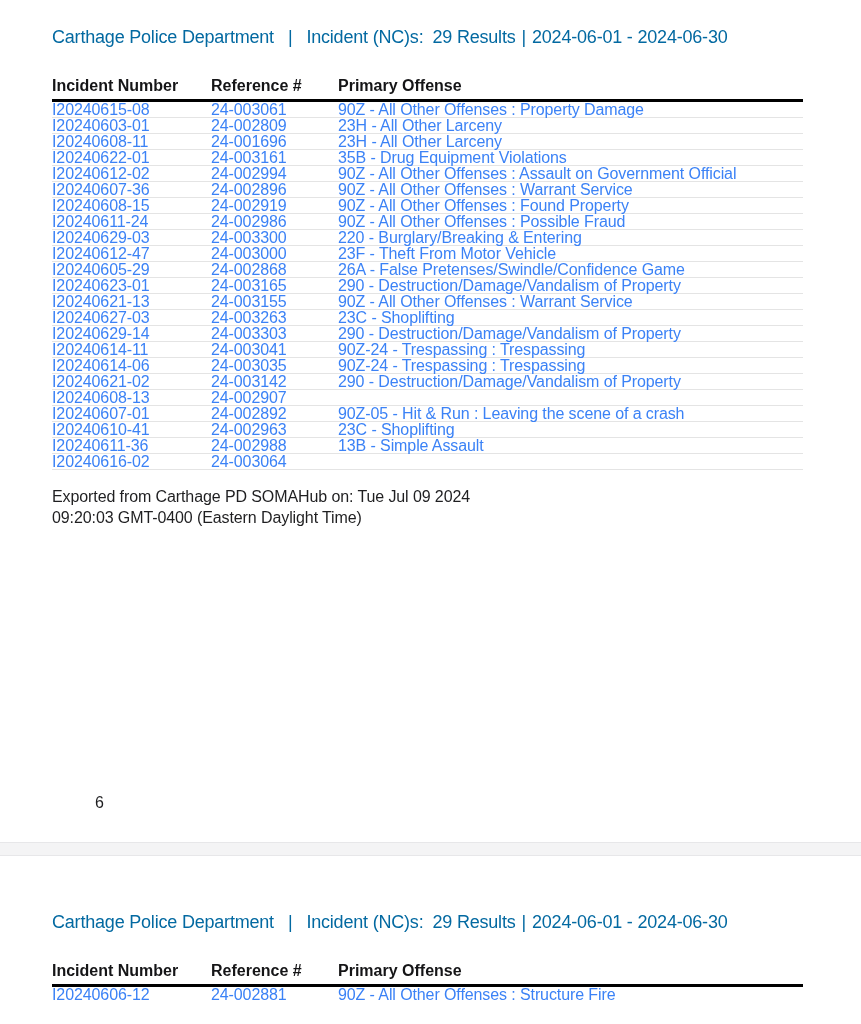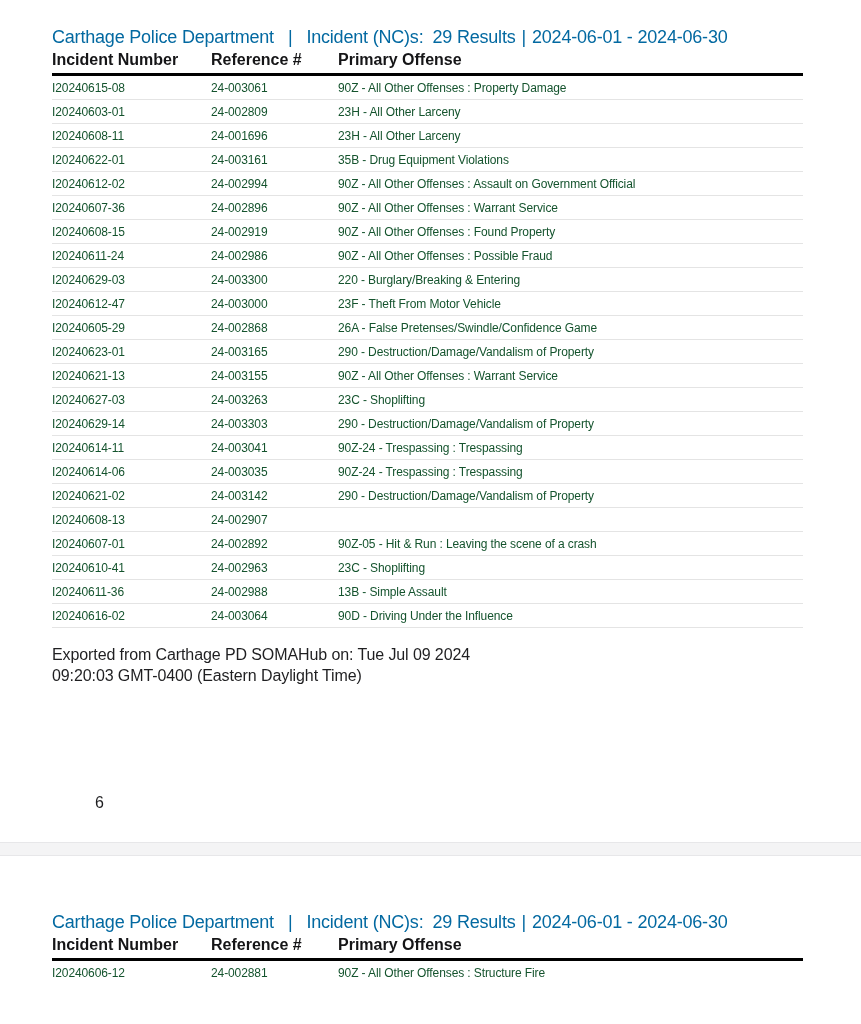--- a/index.html
+++ b/index.html
@@ -30,42 +30,42 @@
     font-size: 18px;
     line-height: 19px;
     letter-spacing: -0.2px;
     white-space: pre;
     color: #0369a1;
   }
   .title-pipe-wide { margin: 0 14px; }
   .title-count { margin-left: 9px; }
   .title-pipe-narrow { margin: 0 6px; }
 
-  .report-table { width: 751px; margin-top: 3px; }
+  .report-table { width: 751px; margin-top: 29px; }
 
   .thead {
     display: grid;
     grid-template-columns: 159px 127px 1fr;
     font-weight: 700;
     font-size: 16px;
     line-height: 19px;
     padding-bottom: 4px;
     border-bottom: 3px solid #000000;
     color: #151517;
   }
 
   .trow {
     display: grid;
     grid-template-columns: 159px 127px 1fr;
-    height: 24px;
+    height: 16px;
     align-items: center;
     border-bottom: 1px solid #e4e4e4;
-    font-size: 12px;
+    font-size: 16px;
     letter-spacing: -0.1px;
-    color: #14532d;
+    color: #3b82f6;
   }
   .sheet-2 .trow { border-bottom: none; }
   .td { white-space: nowrap; overflow: hidden; }
 
   .export-footer {
     margin-top: 17px;
     font-size: 16px;
     line-height: 20.5px;
     letter-spacing: -0.1px;
     color: #1f1f21;
@@ -232,21 +232,20 @@
 
           <div class="trow">
             <span class="td">I20240611-36</span>
             <span class="td">24-002988</span>
             <span class="td">13B - Simple Assault</span>
           </div>
 
           <div class="trow">
             <span class="td">I20240616-02</span>
             <span class="td">24-003064</span>
-            <span class="td">90D - Driving Under the Influence</span>
           </div>
         </div>
     </div>
 
     <div class="export-footer">
       <div>Exported from Carthage PD SOMAHub on: Tue Jul 09 2024</div>
       <div>09:20:03 GMT-0400 (Eastern Daylight Time)</div>
     </div>
 
     <div class="page-number">6</div>

